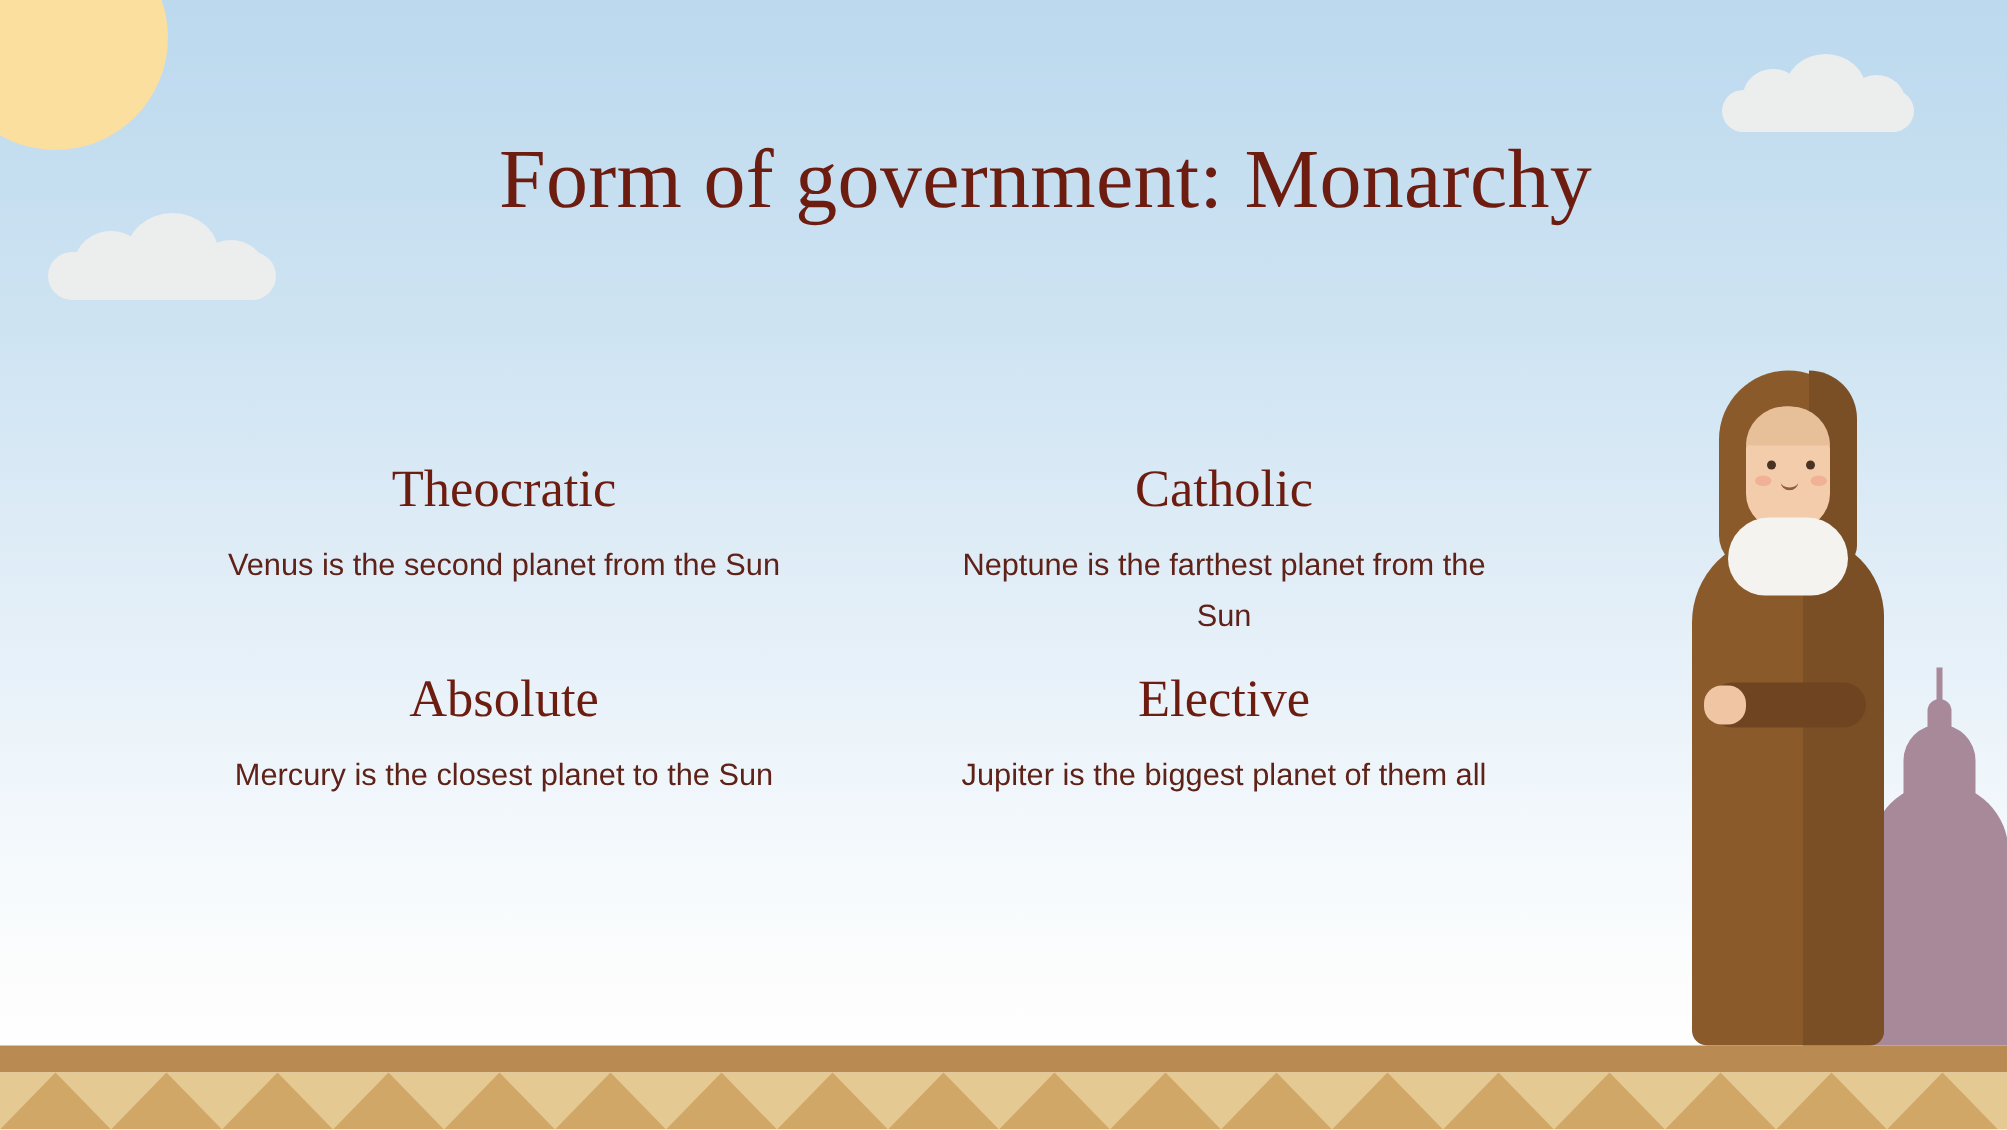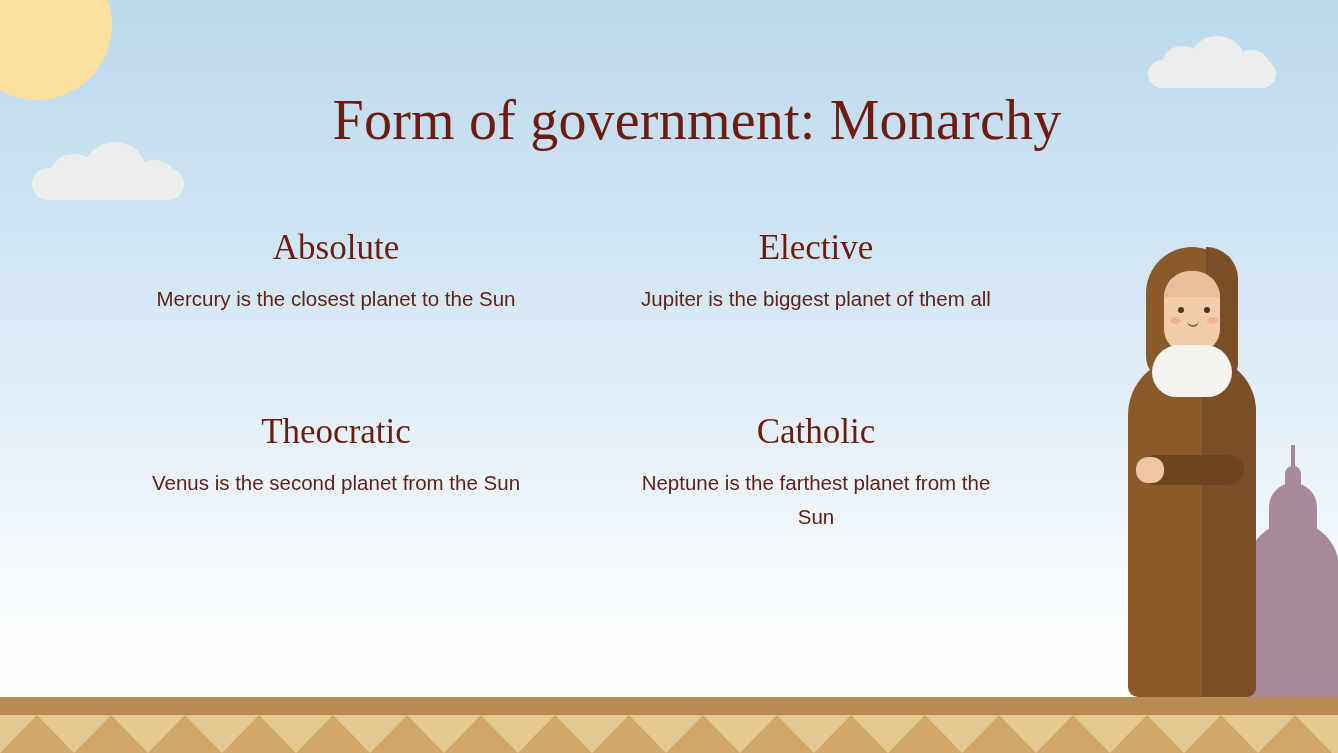--- a/index.html
+++ b/index.html
@@ -298,38 +298,38 @@
   <div class="cloud cloud-right">
     <span class="base"></span>
     <span class="puff p1"></span>
     <span class="puff p2"></span>
     <span class="puff p3"></span>
   </div>
 
   <div class="title">Form of government: Monarchy</div>
 
   <div class="grid">
+    <div class="row row-2">
+      <div class="cell">
+        <h3>Theocratic</h3>
+        <p>Venus is the second planet from the Sun</p>
+      </div>
+      <div class="cell">
+        <h3>Catholic</h3>
+        <p>Neptune is the farthest planet from the Sun</p>
+      </div>
+    </div>
     <div class="row">
       <div class="cell">
         <h3>Absolute</h3>
         <p>Mercury is the closest planet to the Sun</p>
       </div>
       <div class="cell">
         <h3>Elective</h3>
         <p>Jupiter is the biggest planet of them all</p>
-      </div>
-    </div>
-    <div class="row row-2">
-      <div class="cell">
-        <h3>Theocratic</h3>
-        <p>Venus is the second planet from the Sun</p>
-      </div>
-      <div class="cell">
-        <h3>Catholic</h3>
-        <p>Neptune is the farthest planet from the Sun</p>
       </div>
     </div>
   </div>
 
   <div class="building">
     <span class="dome-body"></span>
     <span class="dome-top"></span>
     <span class="dome-neck"></span>
     <span class="dome-spire"></span>
   </div>

